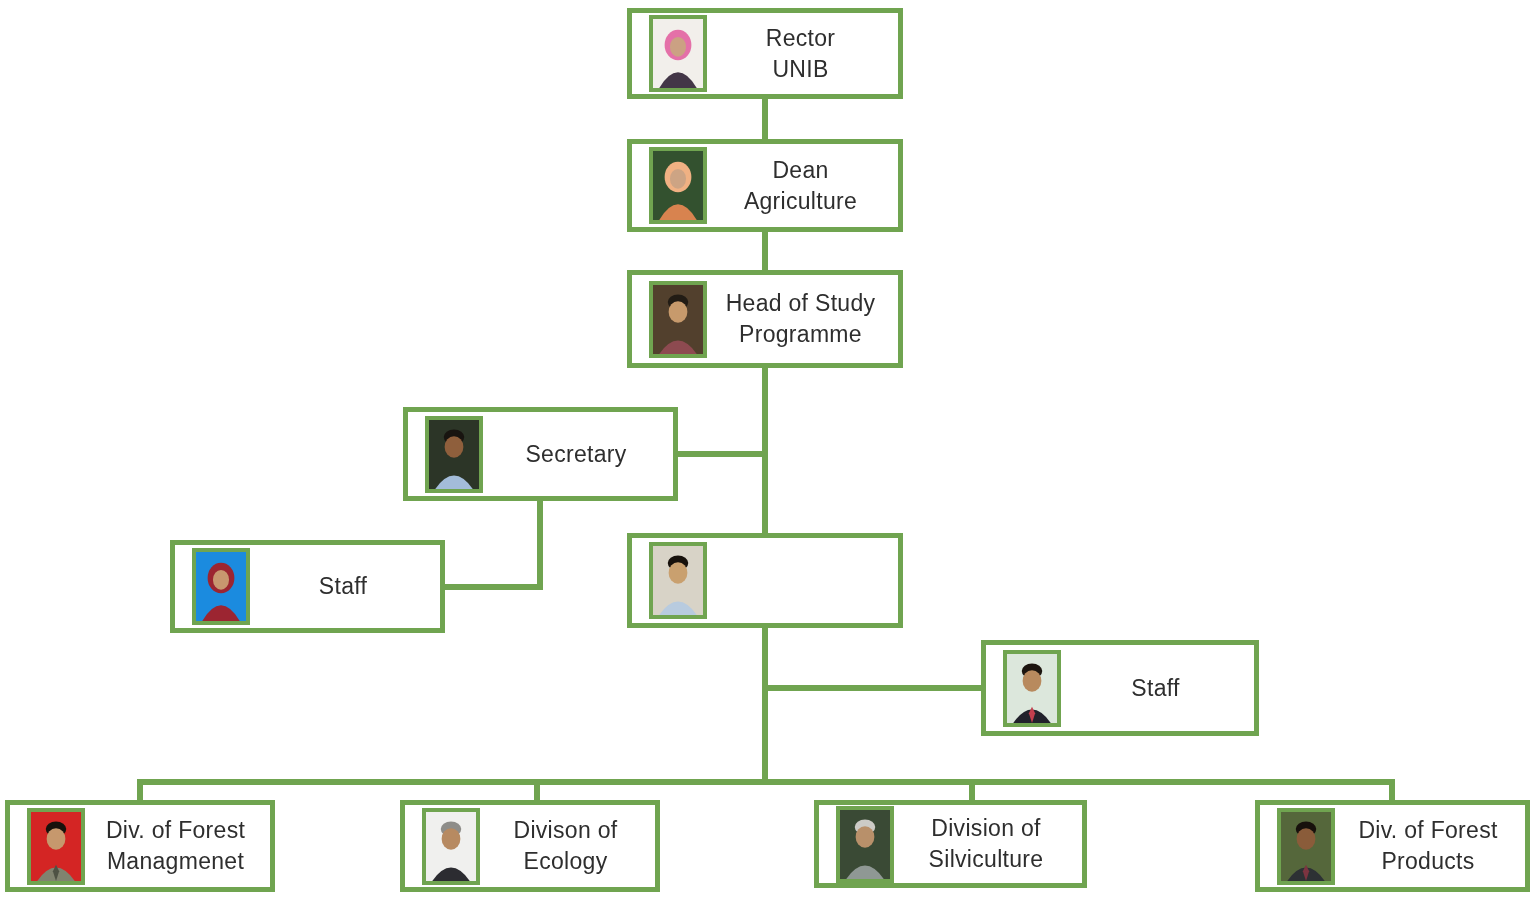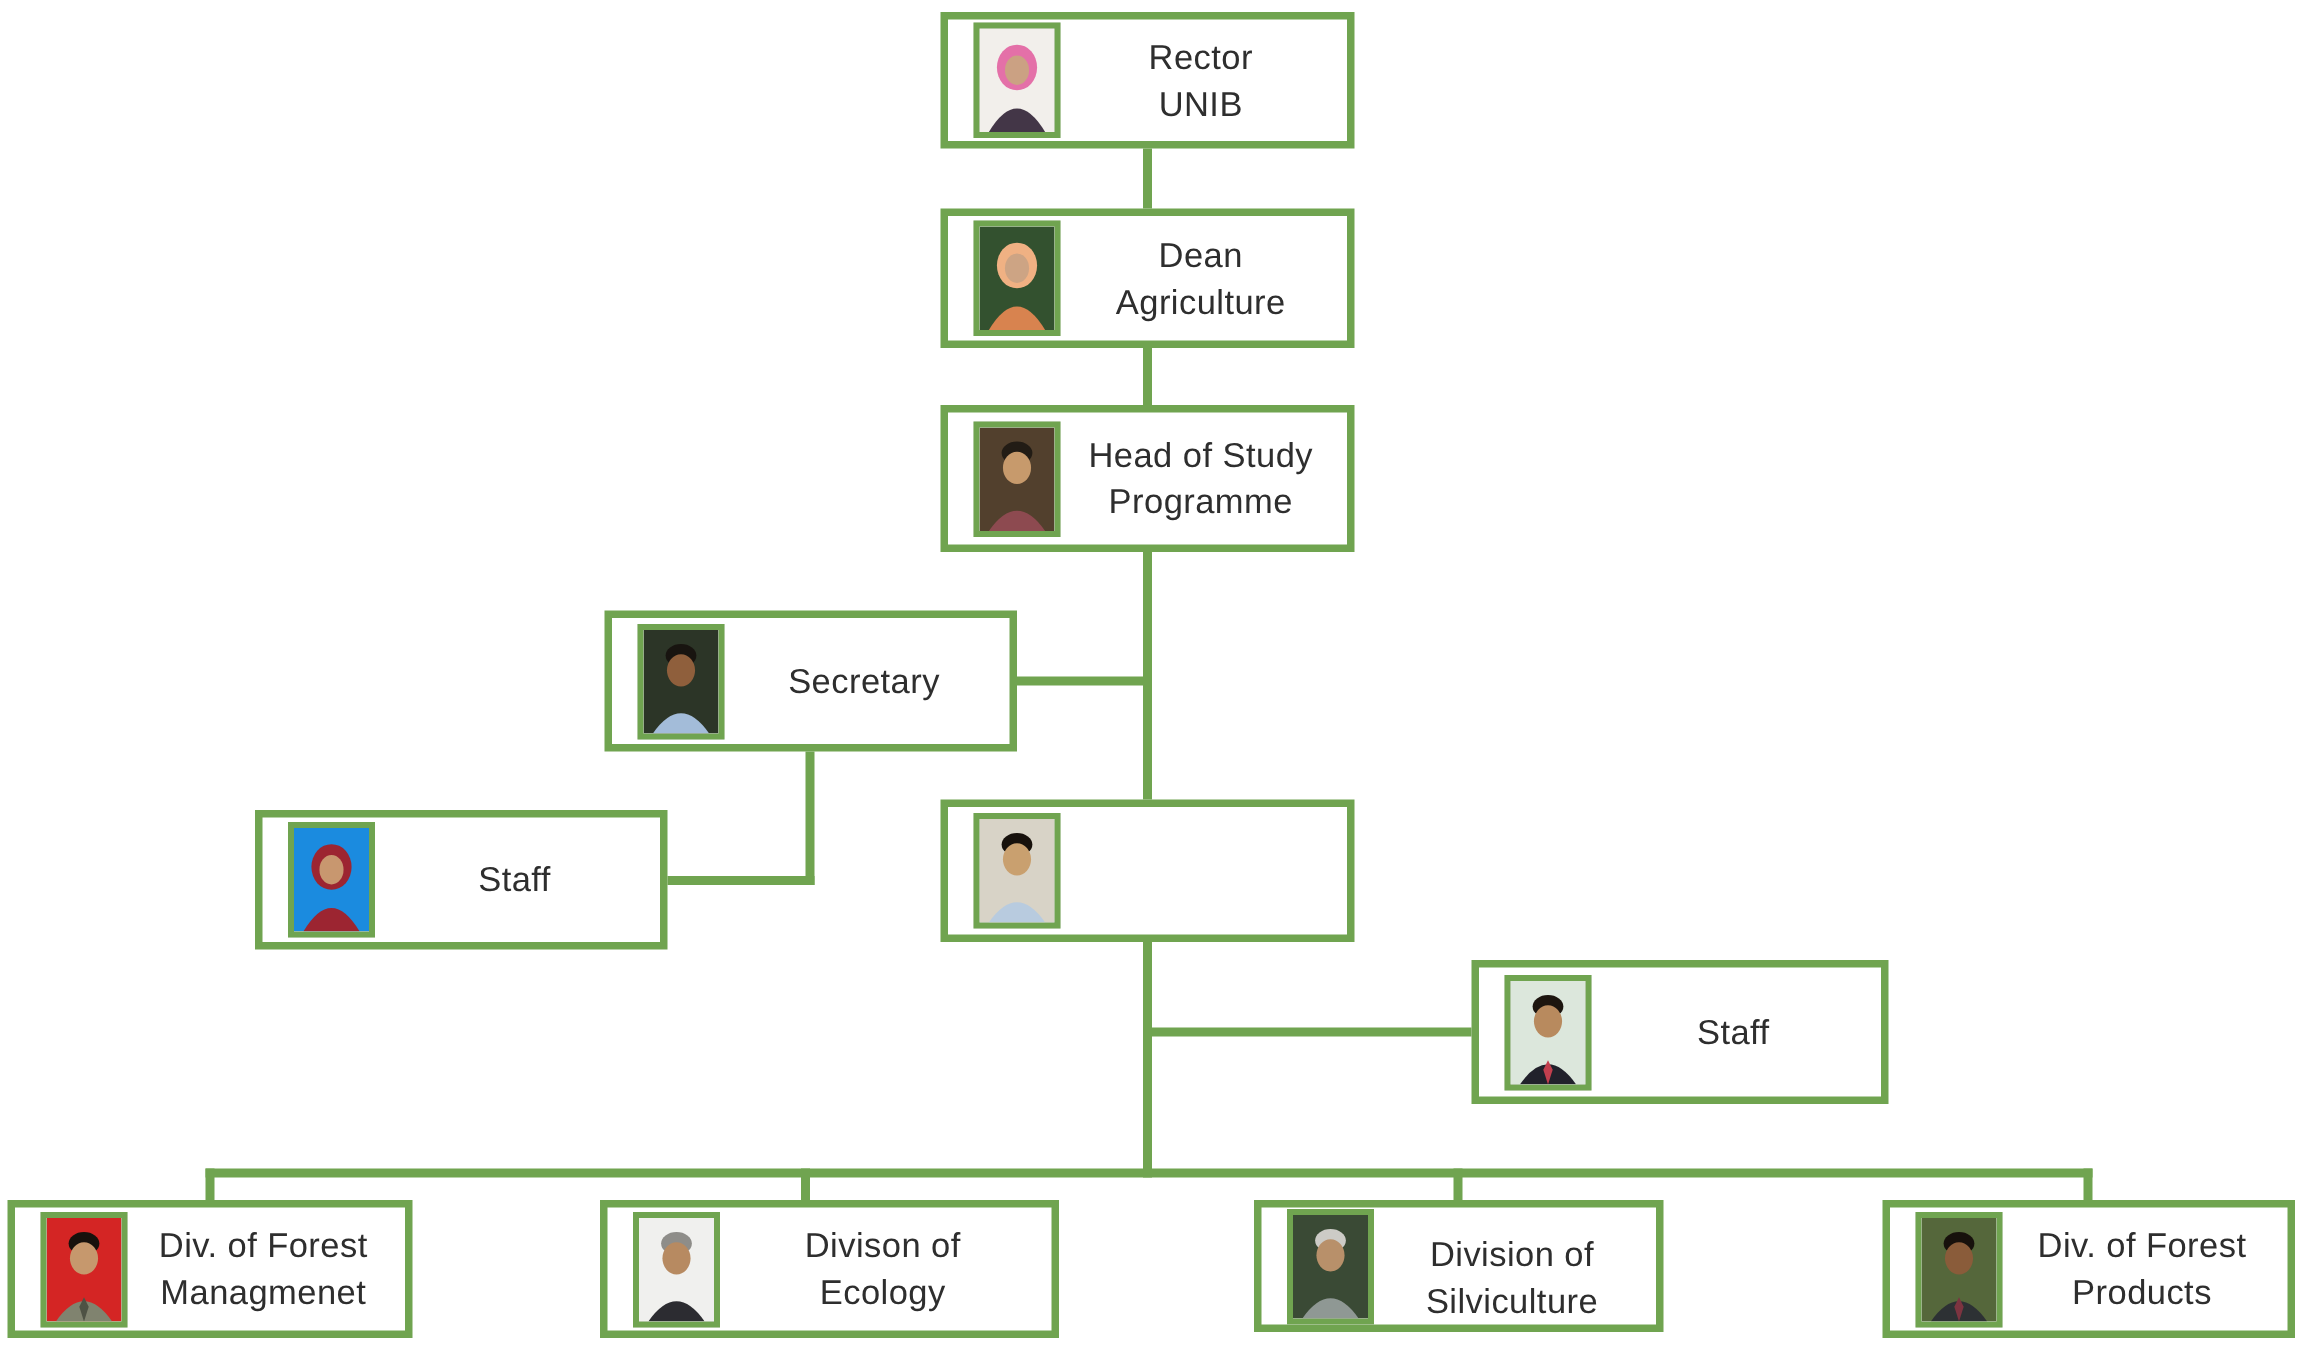--- a/index.html
+++ b/index.html
@@ -162,34 +162,34 @@
           <ellipse cx="28" cy="19" rx="11.5" ry="8.5" fill="#17110c"></ellipse>
           <ellipse cx="28" cy="30" rx="10.5" ry="12" fill="#c6986d"></ellipse>
           <path d="M7 77 Q28 47 49 77 Z" fill="#80836f"></path>
           <path d="M28 59 L31.5 66 L28 77 L24.5 66 Z" fill="#4e5244"></path>
         </svg>
       </div>
     <div class="label">Div. of Forest
 Managmenet</div>
   </div>
 
-  <div class="node" style="left:400px; top:800px; width:306px; height:92px;">
+  <div class="node" style="left:400px; top:800px; width:260px; height:92px;">
     <div class="photo">
         <svg viewBox="0 0 56 77" width="100%" height="100%" preserveAspectRatio="none" xmlns="http://www.w3.org/2000/svg">
           <rect x="0" y="0" width="56" height="77" fill="#f0f0ee"></rect>
           <ellipse cx="28" cy="19" rx="11.5" ry="8.5" fill="#8e8d89"></ellipse>
           <ellipse cx="28" cy="30" rx="10.5" ry="12" fill="#b78a61"></ellipse>
           <path d="M7 77 Q28 47 49 77 Z" fill="#2c2c31"></path>
         </svg>
       </div>
     <div class="label">Divison of
 Ecology</div>
   </div>
 
-  <div class="node" style="left:836px; top:800px; width:273px; height:88px;align-items:flex-end;">
+  <div class="node" style="left:814px; top:800px; width:273px; height:88px;">
     <div class="photo">
         <svg viewBox="0 0 56 77" width="100%" height="100%" preserveAspectRatio="none" xmlns="http://www.w3.org/2000/svg">
           <rect x="0" y="0" width="56" height="77" fill="#3a4a35"></rect>
           <ellipse cx="28" cy="19" rx="11.5" ry="8.5" fill="#cccbc6"></ellipse>
           <ellipse cx="28" cy="30" rx="10.5" ry="12" fill="#b8906a"></ellipse>
           <path d="M7 77 Q28 47 49 77 Z" fill="#8f9894"></path>
         </svg>
       </div>
     <div class="label">Division of
 Silviculture</div>

